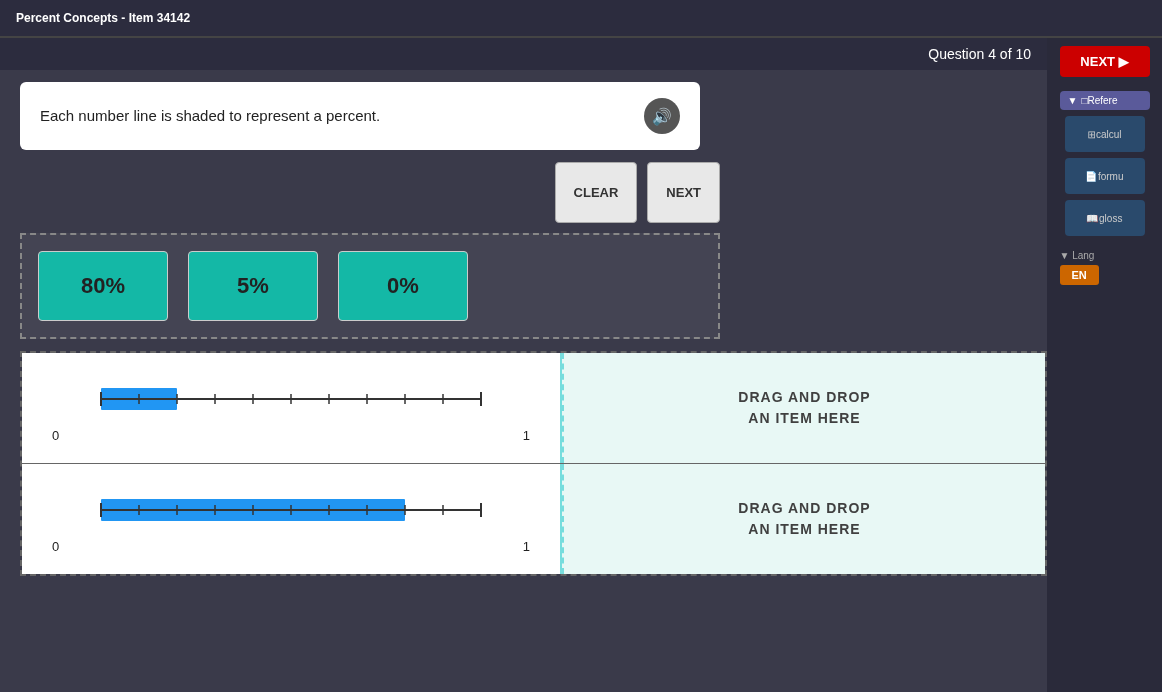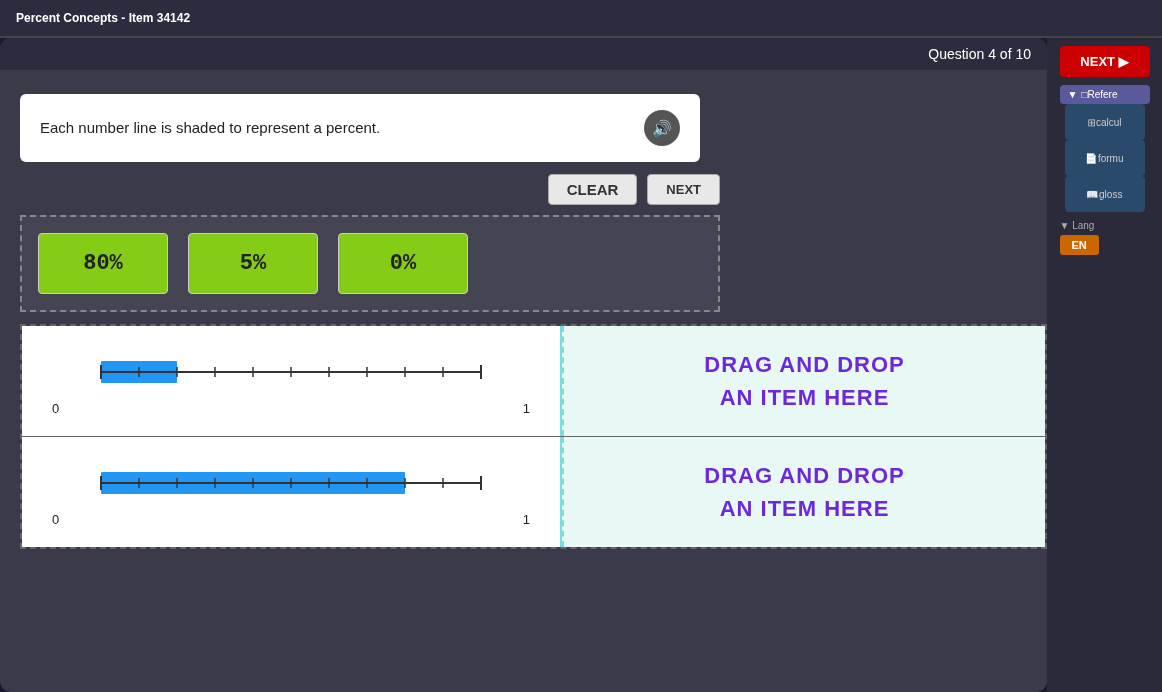--- a/index.html
+++ b/index.html
@@ -33,39 +33,38 @@
       height: calc(692px - 38px);
     }
 
     
     .workspace {
       flex: 1;
       background: #3a3a4a;
       padding: 0;
       position: relative;
       overflow: hidden;
-      border-radius: 11px;
     }
 
     
     .question-header {
       background: #2c2c3e;
       display: flex;
       justify-content: flex-end;
       padding: 8px 16px;
     }
     .question-counter {
       color: #fff;
       font-size: 14px;
     }
 
     
     .instruction-box {
       background: #fff;
-      margin: 24px 20px 12px 20px;
+      margin: 12px 20px 12px 20px;
       border-radius: 6px;
       padding: 16px 20px;
       display: flex;
       align-items: center;
       justify-content: space-between;
       max-width: 680px;
       gap: 40px;
     }
     .instruction-text {
       font-size: 15px;
@@ -93,22 +92,22 @@
       justify-content: flex-end;
       padding: 0 20px 10px 20px;
       gap: 10px;
       max-width: 720px;
       margin-left: 20px;
     }
     .btn-clear {
       background: #e8e8e8;
       border: 1px solid #aaa;
       border-radius: 4px;
-      padding: 6px 18px;
-      font-size: 15px;
+      padding: 22px 18px;
+      font-size: 13px;
       font-weight: bold;
       cursor: pointer;
       color: #333;
     }
     .btn-check {
       background: #e8e8e8;
       border: 1px solid #aaa;
       border-radius: 4px;
       padding: 6px 18px;
       font-size: 13px;
@@ -121,33 +120,32 @@
     .drag-items-area {
       border: 2px dashed #888;
       margin: 0 20px 12px 20px;
       padding: 16px;
       display: flex;
       gap: 20px;
       max-width: 700px;
       background: rgba(255,255,255,0.05);
     }
     .drag-item {
-      background: #84cc16;
+      background: #14b8a6;
       border: 1px solid #ccc;
       border-radius: 4px;
       width: 130px;
-      height: 61px;
+      height: 70px;
       display: flex;
       align-items: center;
       justify-content: center;
       font-size: 22px;
       font-weight: bold;
       color: #222;
       cursor: grab;
-      font-family: Liberation Mono, monospace;
     }
 
     
     .number-lines-section {
       display: flex;
       margin: 0 0 0 20px;
       border: 2px dashed #666;
       max-width: 1060px;
     }
 
@@ -172,22 +170,22 @@
     .drop-zone {
       flex: 1;
       background: #e8f8f5;
       display: flex;
       align-items: center;
       justify-content: center;
       min-height: 110px;
       border-left: 2px dashed #7dd;
     }
     .drop-zone-text {
-      color: #6d28d9;
-      font-size: 22px;
+      color: #404040;
+      font-size: 14px;
       font-weight: bold;
       text-align: center;
       line-height: 1.5;
       letter-spacing: 1px;
     }
 
     
     .number-line-container {
       width: 100%;
       display: flex;
@@ -207,20 +205,21 @@
     }
 
     
     .right-sidebar {
       width: 115px;
       background: #2a2a3a;
       display: flex;
       flex-direction: column;
       align-items: center;
       padding-top: 8px;
+      gap: 6px;
     }
 
     .next-btn {
       background: #cc0000;
       color: #fff;
       border: none;
       border-radius: 4px;
       padding: 8px 14px;
       font-size: 13px;
       font-weight: bold;

